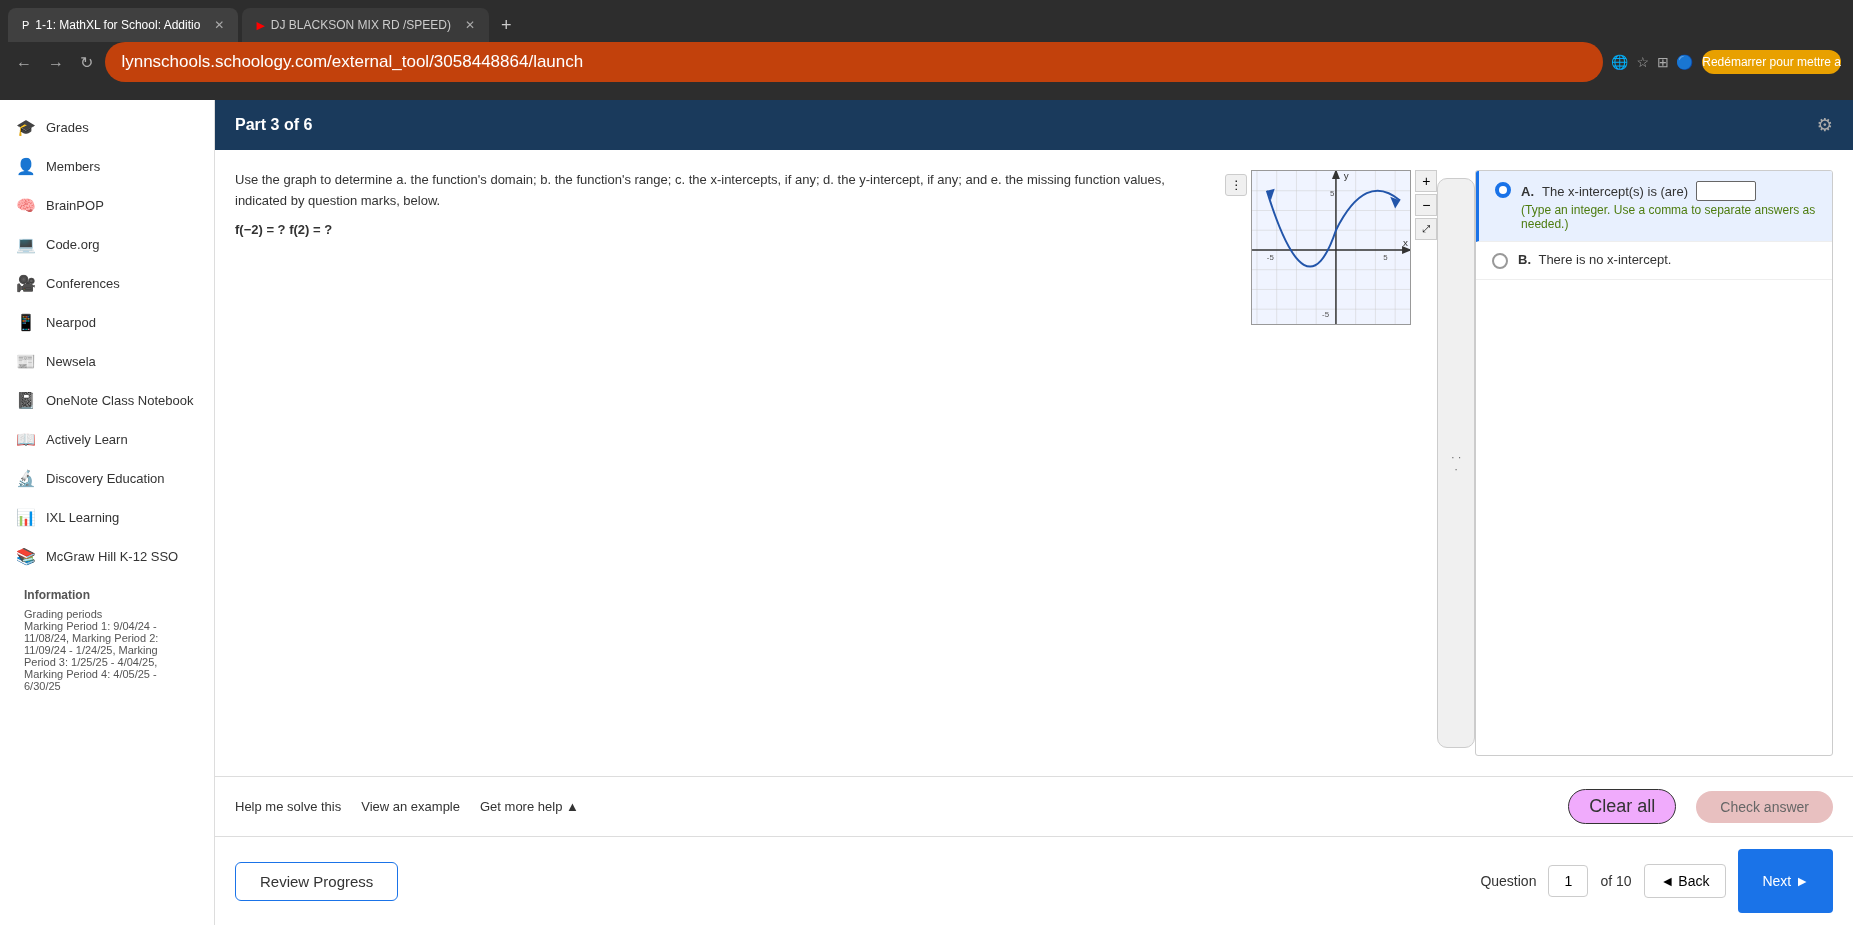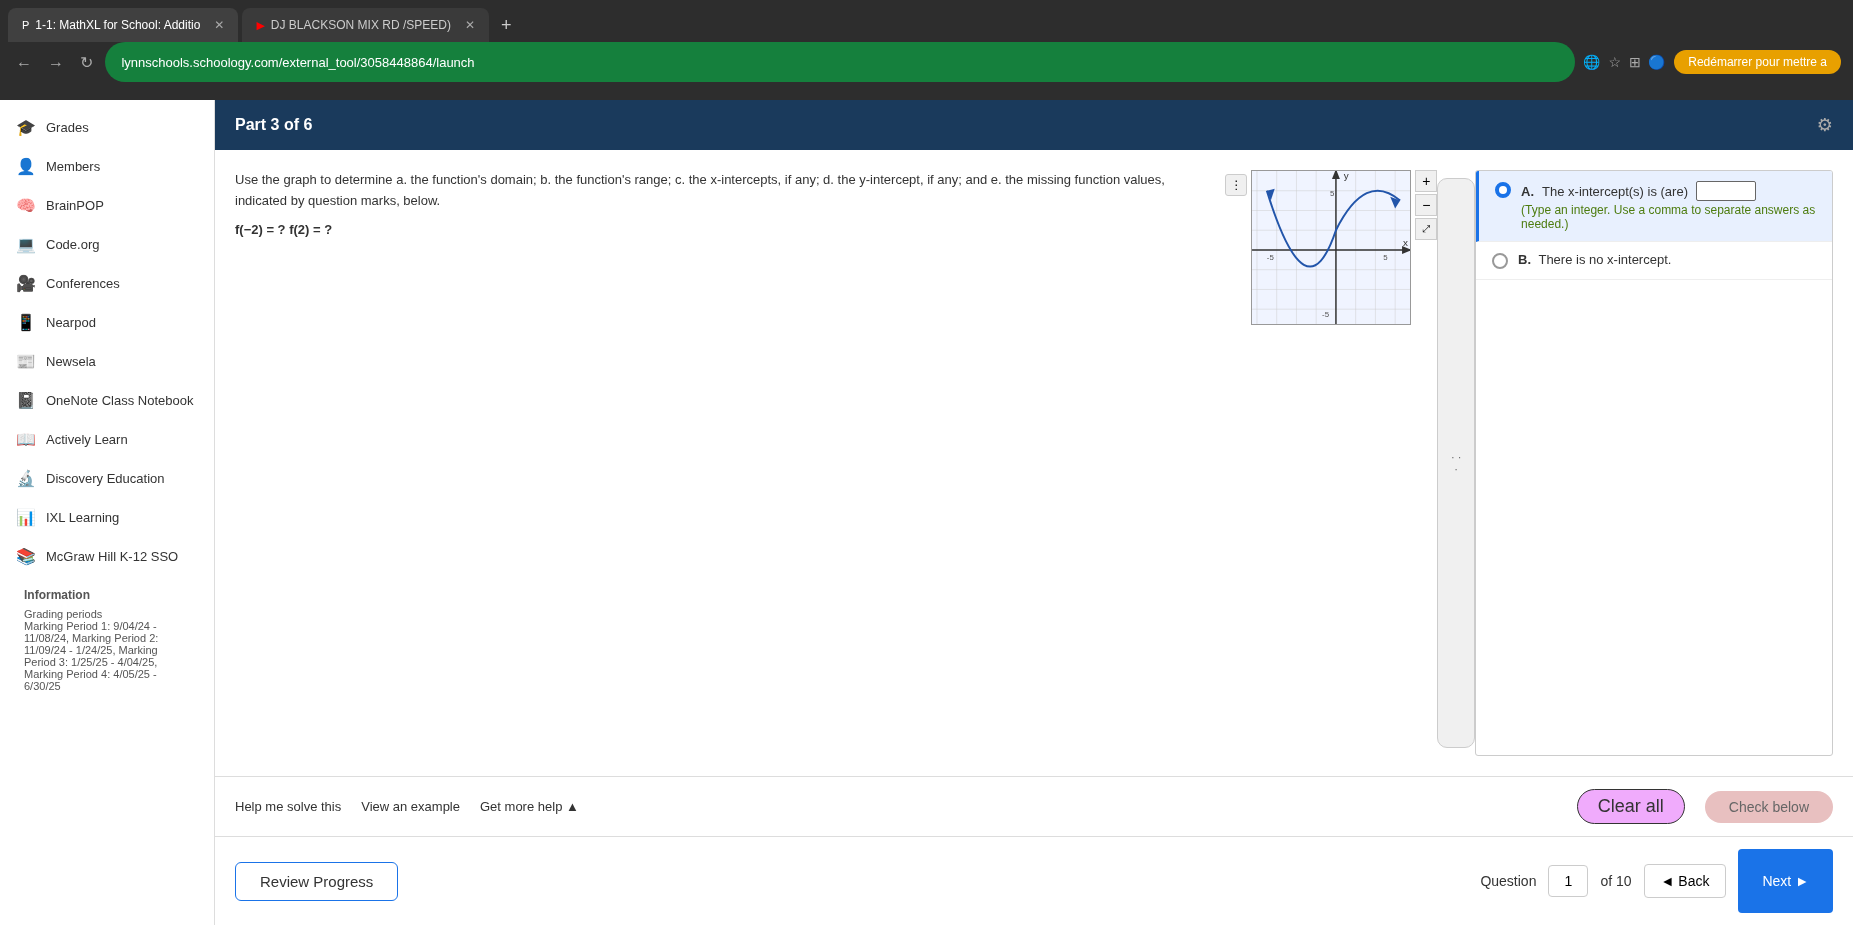--- a/index.html
+++ b/index.html
@@ -45,33 +45,33 @@
       padding: 4px 12px;
       gap: 8px;
       height: 40px;
       background: #2d2d2d;
     }
     .nav-btn {
       background: none; border: none; color: #aaa; font-size: 16px; cursor: pointer; padding: 4px;
     }
     .address-bar {
       flex: 1;
-      background: #15803d;
+      background: #c2410c;
       border: none;
       border-radius: 20px;
       padding: 4px 16px;
       color: #fff;
-      font-size: 13px;
+      font-size: 17px;
       height: 40px;
     }
     .restart-btn {
       background: #e8a000;
       border: none;
       border-radius: 14px;
-      padding: 5px 14px;
+      padding: 5px 0;
       color: #fff;
       font-size: 12px;
       cursor: pointer;
     }
     .browser-icons {
       display: flex;
       gap: 8px;
       align-items: center;
     }
     .browser-icon { color: #aaa; font-size: 14px; }
@@ -571,21 +571,21 @@
       </div>
 
       <div class="bottom-toolbar">
         <button class="help-btn">Help me solve this</button>
         <button class="help-btn">View an example</button>
         <div class="get-more-help">
           <span>Get more help ▲</span>
         </div>
         <div class="spacer"></div>
         <button class="clear-all-btn">Clear all</button>
-        <button class="check-answer-btn">Check below</button>
+        <button class="check-answer-btn">Check answer</button>
       </div>
 
       <div class="nav-bar">
         <button class="review-progress-btn">Review Progress</button>
         <div class="nav-spacer"></div>
         <div class="question-nav">
           <span class="question-label">Question</span>
           <input class="question-num-input" type="text" value="1" style="">
           <span class="of-total">of 10</span>
           <button class="back-btn">◄ Back</button>

